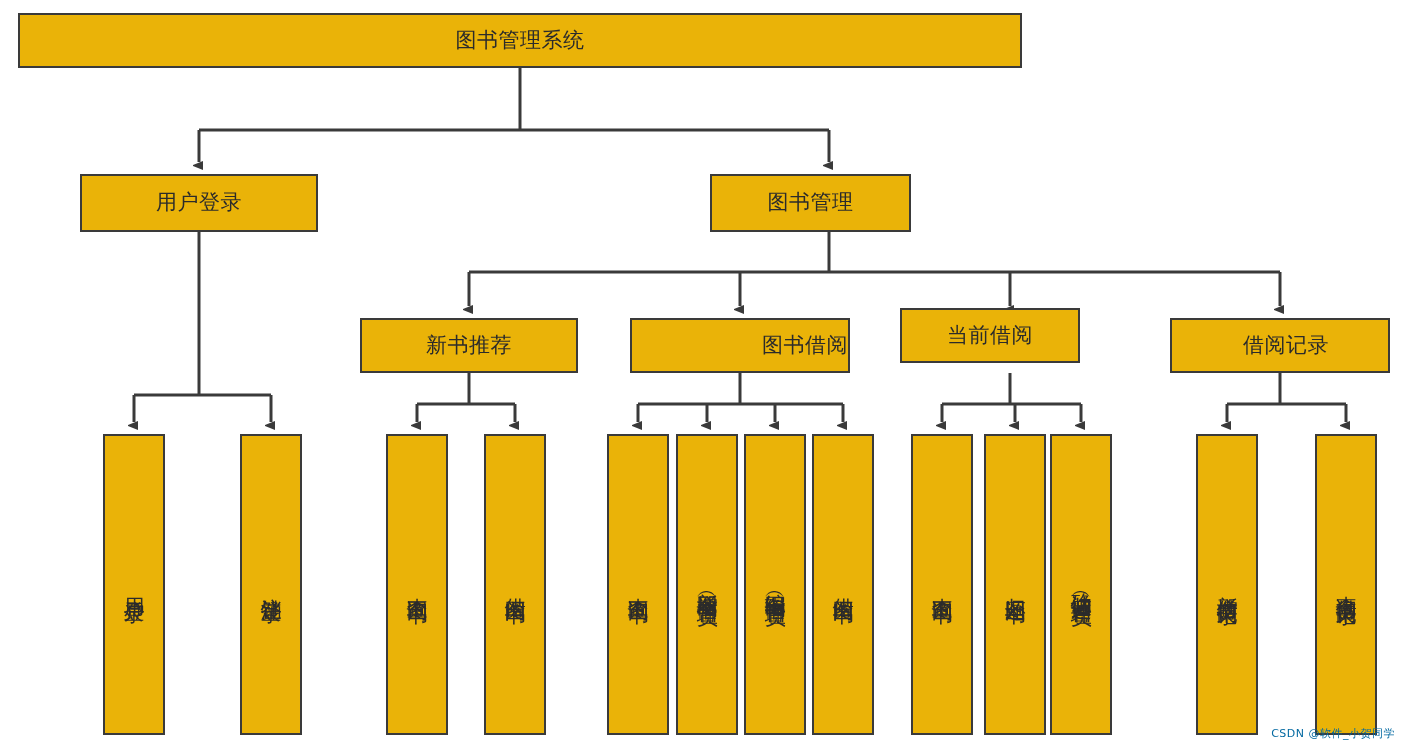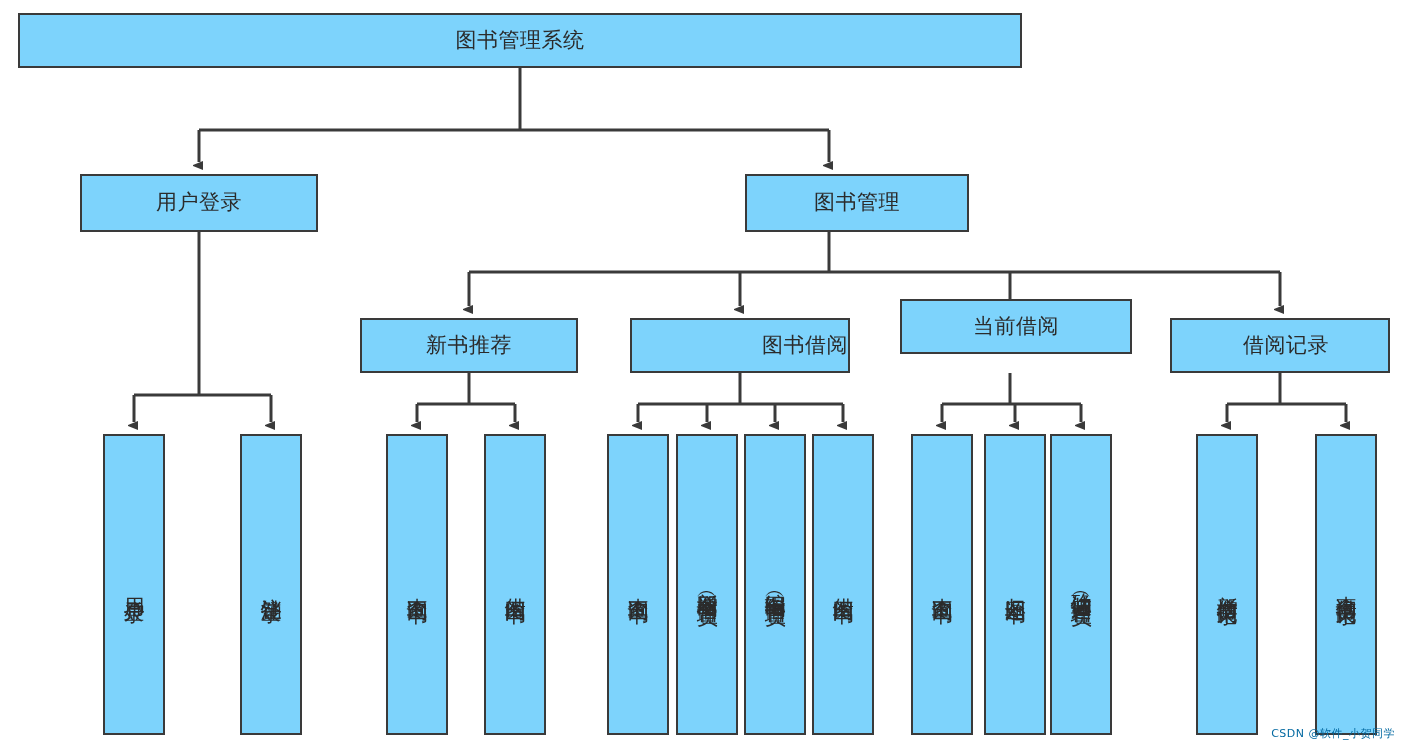--- a/index.html
+++ b/index.html
@@ -21,21 +21,21 @@
     position: absolute;
     left: 0;
     top: 0;
     width: 1405px;
     height: 747px;
     pointer-events: none;
   }
   .node {
     position: absolute;
     box-sizing: border-box;
-    background: #7dd3fc;
+    background: #eab308;
     border: 2px solid #3a3a3a;
     display: flex;
     align-items: center;
     justify-content: center;
     color: #2b2b2b;
   }
   .node-h {
     font-size: 21px;
     letter-spacing: 0.5px;
     line-height: 1.1;
@@ -109,31 +109,31 @@
       </g>
   </svg>
 
   <div class="node node-h" style="left: 18px; top: 13px; width: 1004px; height: 55px;">
     <span>图书管理系统</span>
   </div>
 
   <div class="node node-h" style="left: 80px; top: 174px; width: 238px; height: 58px;">
     <span>用户登录</span>
   </div>
-  <div class="node node-h" style="left: 710px; top: 174px; width: 224px; height: 58px; margin-left: 35px;">
+  <div class="node node-h" style="left: 710px; top: 174px; width: 201px; height: 58px;">
     <span>图书管理</span>
   </div>
 
   <div class="node node-h" style="left: 360px; top: 318px; width: 218px; height: 55px; justify-content: center;">
     <span>新书推荐</span>
   </div>
   <div class="node node-h" style="left: 630px; top: 318px; width: 220px; height: 55px; justify-content: flex-end;">
     <span>图书借阅</span>
   </div>
-  <div class="node node-h" style="left: 900px; top: 299px; width: 232px; height: 55px;">
+  <div class="node node-h" style="left: 900px; top: 308px; width: 180px; height: 55px;">
     <span>当前借阅</span>
   </div>
   <div class="node node-h" style="left: 1170px; top: 318px; width: 220px; height: 55px; padding-left: 12px;">
     <span>借阅记录</span>
   </div>
 
   <div class="node node-v" style="left: 103px; top: 434px; width: 62px; height: 301px;">
     <span>用户登录</span>
   </div>
   <div class="node node-v" style="left: 240px; top: 434px; width: 62px; height: 301px;">

